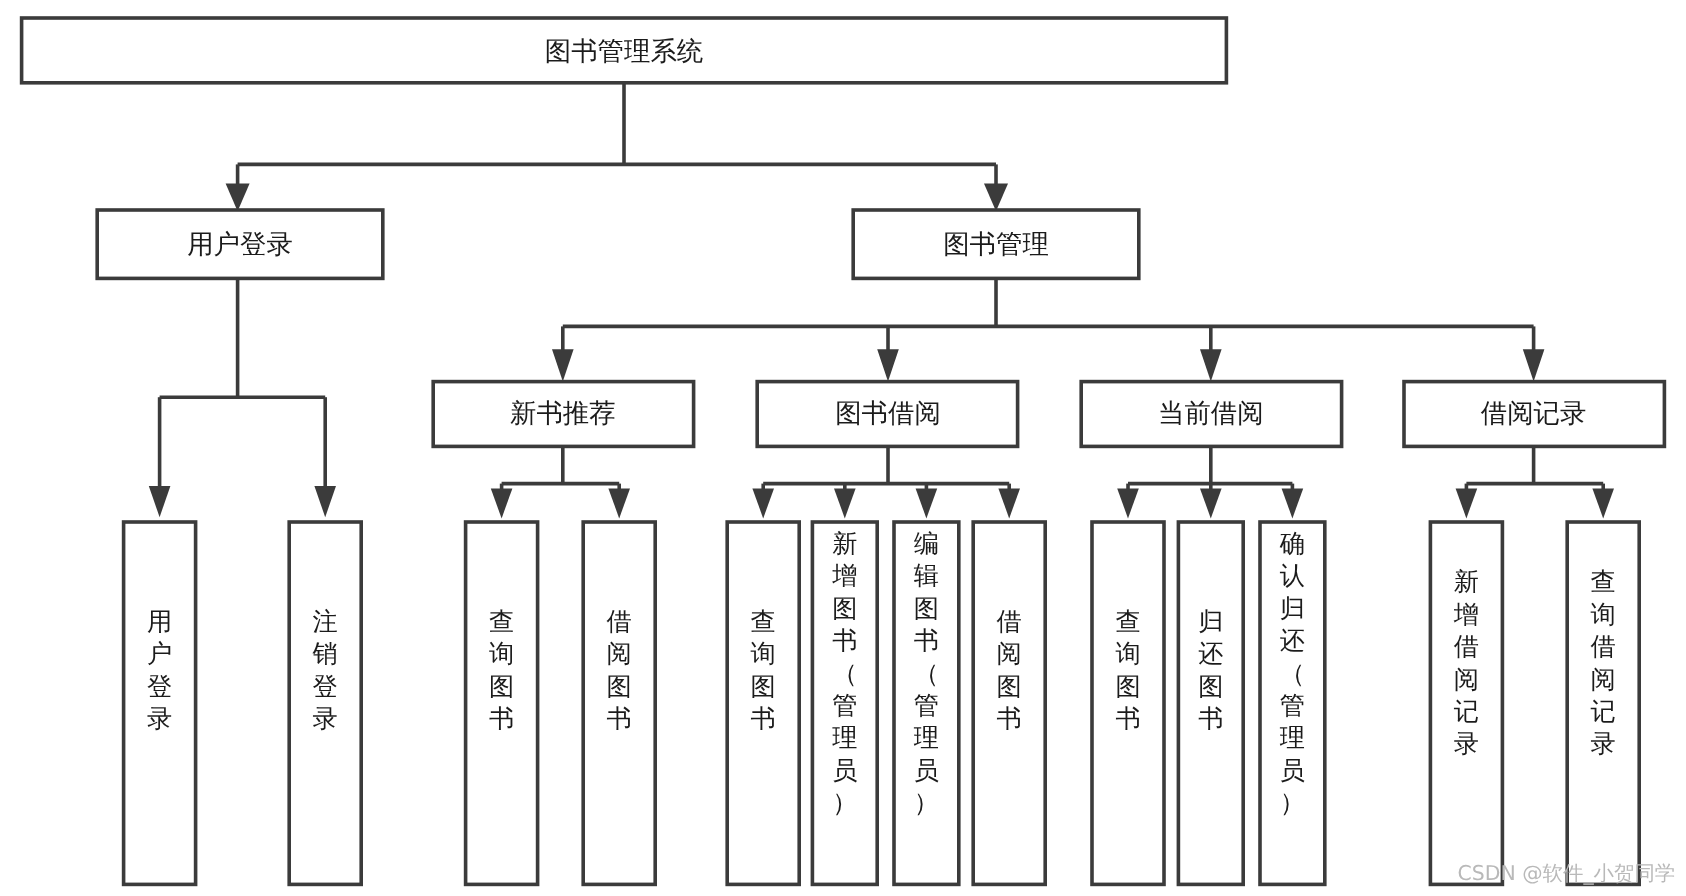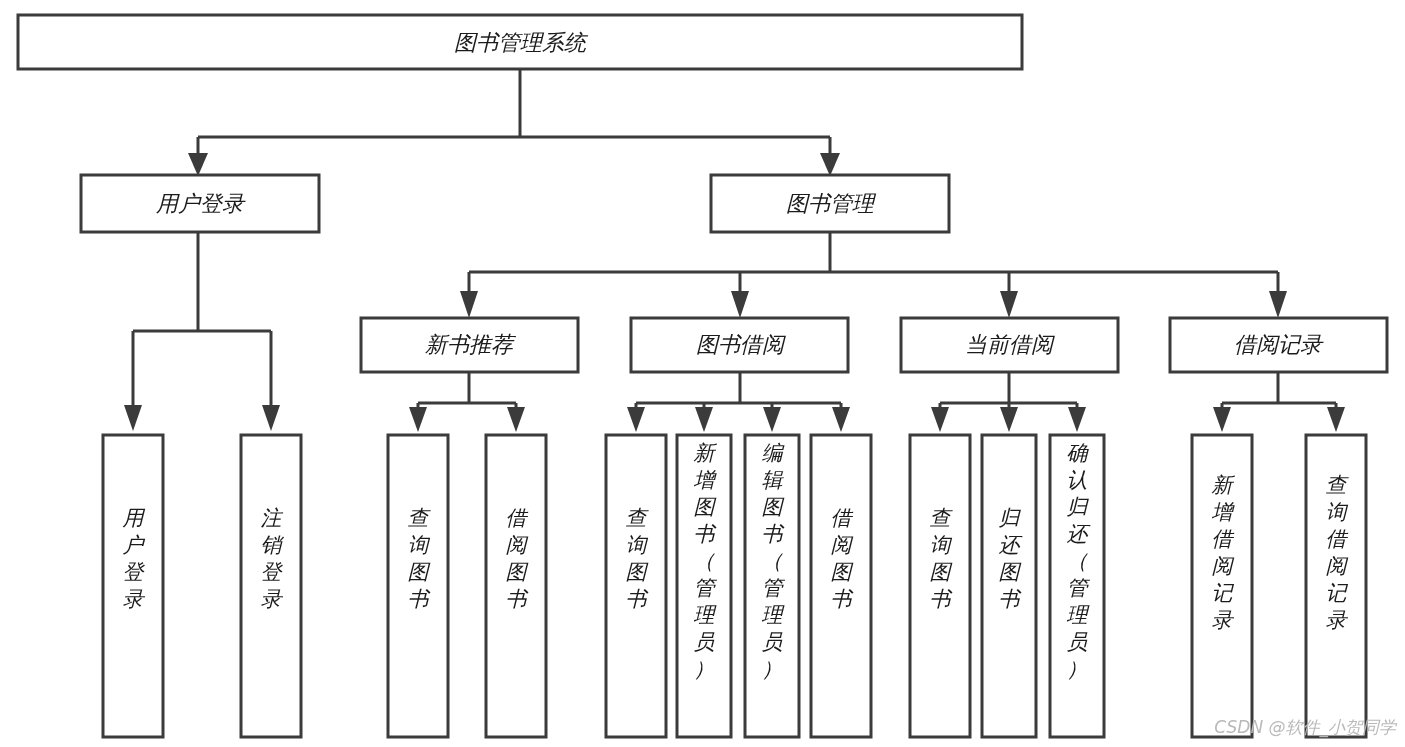--- a/index.html
+++ b/index.html
@@ -13,21 +13,20 @@
     font-family: "DejaVu Sans", "Liberation Sans", sans-serif;
     overflow: hidden;
     position: relative;
   }
   #diagram-root {
     position: absolute;
     left: 0;
     top: 0;
     width: 1405px;
     height: 747px;
-    font-style: italic;
   }
   svg#flowchart {
     display: block;
     width: 1405px;
     height: 747px;
   }
   .node-rect {
     fill: #ffffff;
     stroke: #3b3b3b;
     stroke-width: 3;

